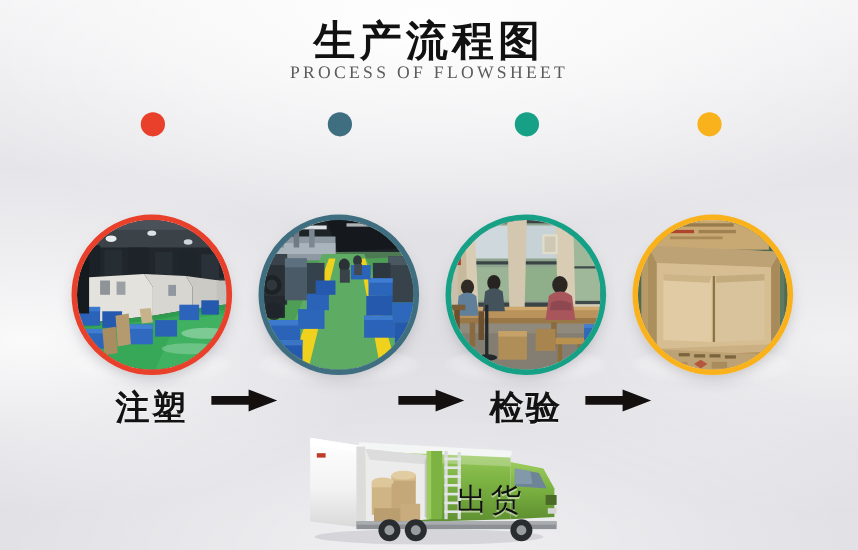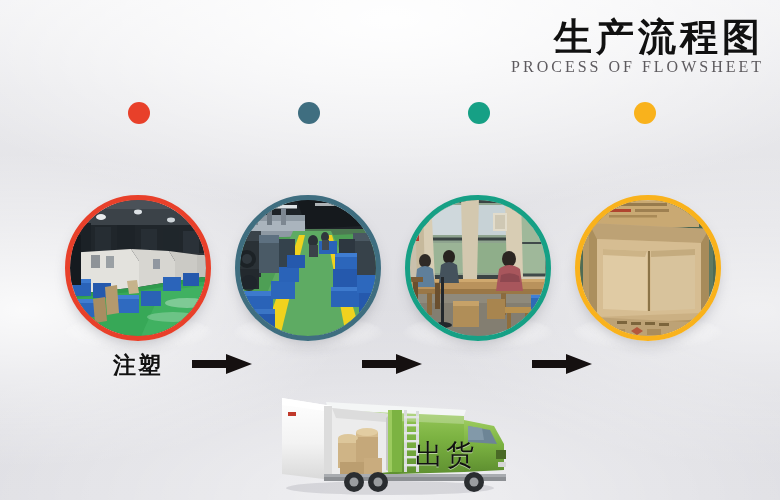--- a/index.html
+++ b/index.html
@@ -12,21 +12,21 @@
   #stage{
     position:absolute;inset:0;width:780px;height:500px;overflow:hidden;
     background:
       radial-gradient(120% 70% at 50% 4%, rgba(255,255,255,.95) 0%, rgba(255,255,255,.55) 26%, rgba(255,255,255,0) 55%),
       radial-gradient(60% 45% at 3% 62%, rgba(255,255,255,.85) 0%, rgba(255,255,255,0) 70%),
       radial-gradient(60% 45% at 97% 62%, rgba(255,255,255,.55) 0%, rgba(255,255,255,0) 70%),
       radial-gradient(95% 60% at 50% 100%, rgba(255,255,255,.55) 0%, rgba(255,255,255,0) 65%),
       linear-gradient(180deg,#f2f2f4 0%, #e9e9ec 18%, #e2e2e6 45%, #dcdce1 75%, #dedee3 100%);
   }
   
-  .title-wrap{position:absolute;left:0;right:16px;top:18px;text-align:right;}
+  .title-wrap{position:absolute;left:0;right:0;top:18px;text-align:center;}
   .title-cn{
     font-family:"DejaVu Sans","Liberation Sans",sans-serif;
     font-size:38px;font-weight:700;letter-spacing:4px;color:#111;
     line-height:1.05;text-shadow:0 1px 0 rgba(255,255,255,.6);
   }
   .title-en{
     font-family:"Liberation Serif","DejaVu Serif",serif;
     font-size:16px;letter-spacing:3px;color:#5d5a5e;margin-top:0;
   }
   
@@ -42,21 +42,21 @@
   }
   .glow{
     position:absolute;width:150px;height:34px;border-radius:50%;
     background:radial-gradient(ellipse at 50% 40%, rgba(255,255,255,.95) 0%, rgba(255,255,255,.45) 45%, rgba(255,255,255,0) 75%);
     filter:blur(1px);
   }
   
   .label-cn{
     position:absolute;text-align:center;
     font-family:"DejaVu Sans","Liberation Sans",sans-serif;
-    font-size:23px;font-weight:700;color:#121212;letter-spacing:2px;
+    font-size:31px;font-weight:700;color:#121212;letter-spacing:2px;
     text-shadow:0 1px 0 rgba(255,255,255,.55);
   }
   .arrow{position:absolute;}
   
   .truck-wrap{position:absolute;left:268px;top:392px;width:260px;height:104px;}
   .ship-label{
     position:absolute;left:415px;top:436px;
     font-family:"DejaVu Sans","Liberation Sans",sans-serif;
     font-size:28px;font-weight:400;color:#111;letter-spacing:3px;
     text-shadow:0 1px 0 rgba(255,255,255,.5);
@@ -393,20 +393,21 @@
 
   <div class="label-cn" style="left:88px;top:350px;width:100px;">注塑</div>
   <svg class="arrow" style="left:192px;top:352px;" width="62" height="24" viewBox="0 0 62 24">
     <polygon points="0,8 34,8 34,2 60,12 34,22 34,16 0,16" fill="#151010"></polygon>
   </svg>
 
   <svg class="arrow" style="left:362px;top:352px;" width="62" height="24" viewBox="0 0 62 24">
     <polygon points="0,8 34,8 34,2 60,12 34,22 34,16 0,16" fill="#151010"></polygon>
   </svg>
 
+  <div class="label-cn" style="left:428px;top:350px;width:100px;">检验</div>
   <svg class="arrow" style="left:532px;top:352px;" width="62" height="24" viewBox="0 0 62 24">
     <polygon points="0,8 34,8 34,2 60,12 34,22 34,16 0,16" fill="#151010"></polygon>
   </svg>
 
 
   <div class="truck-wrap">
     <svg width="260" height="104" viewBox="0 0 260 104">
       <defs>
         <linearGradient id="boxg" x1="0" y1="0" x2="0" y2="1">
           <stop offset="0%" stop-color="#ffffff"></stop>

